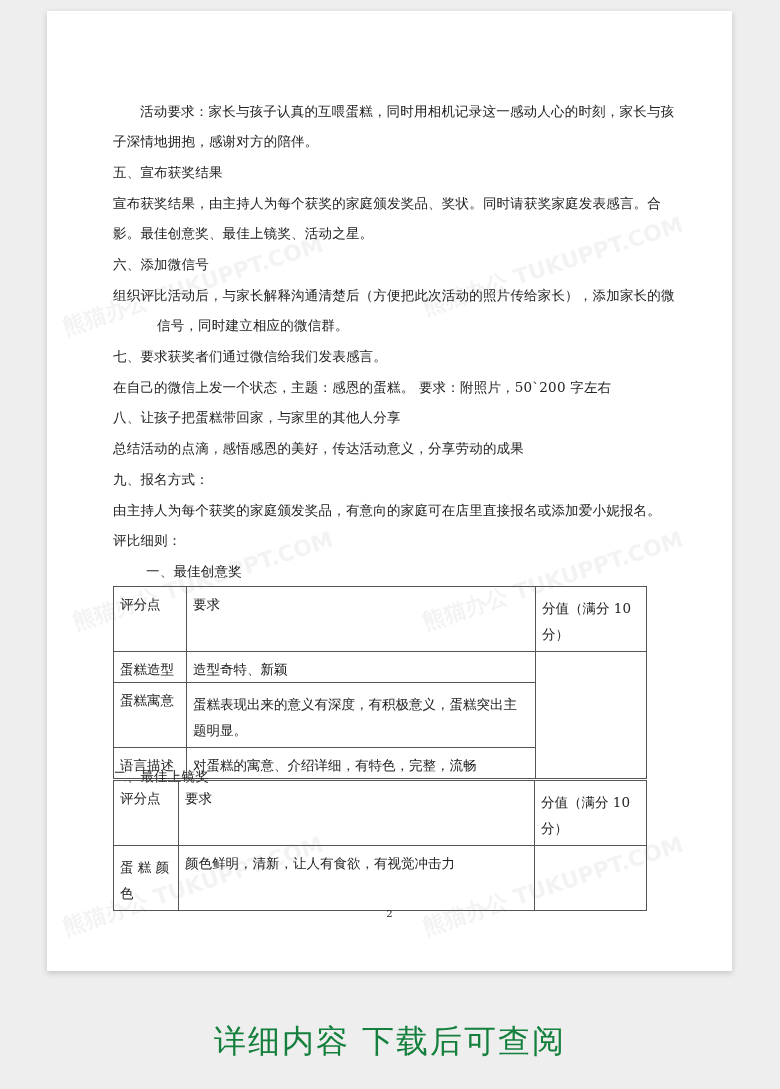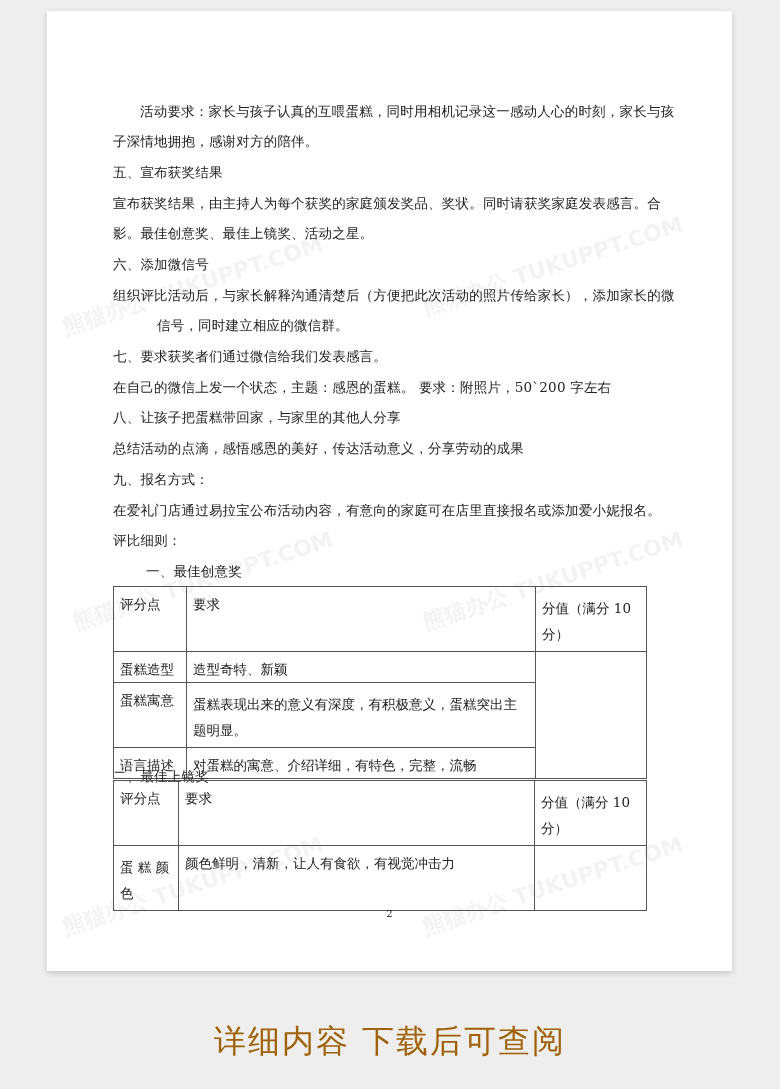--- a/index.html
+++ b/index.html
@@ -77,21 +77,21 @@
 
   .footer-cta {
     position: absolute;
     left: 0;
     width: 780px;
     top: 1020px;
     text-align: center;
     font-family: "DejaVu Sans", "Liberation Sans", sans-serif;
     font-size: 32px;
     font-weight: 300;
-    color: #a16207;
+    color: #15803d;
     letter-spacing: 2px;
   }
 </style>
 </head>
 <body>
 
 <div class="page">
 
   <div class="watermark" style="left:10px; top:260px;">熊猫办公 TUKUPPT.COM</div>
   <div class="watermark" style="left:370px; top:240px;">熊猫办公 TUKUPPT.COM</div>
@@ -117,21 +117,21 @@
     <div class="line" style="top:336px;">七、要求获奖者们通过微信给我们发表感言。</div>
 
     <div class="line" style="top:367px;">在自己的微信上发一个状态，主题：感恩的蛋糕。 要求：附照片，50`200 字左右</div>
 
     <div class="line" style="top:397px;">八、让孩子把蛋糕带回家，与家里的其他人分享</div>
 
     <div class="line" style="top:428px;">总结活动的点滴，感悟感恩的美好，传达活动意义，分享劳动的成果</div>
 
     <div class="line" style="top:459px;">九、报名方式：</div>
 
-    <div class="line" style="top:490px;">在爱礼门店通过易拉宝公布活动内容，有意向的家庭可在店里直接报名或添加爱小妮报名。</div>
+    <div class="line" style="top:490px;">由主持人为每个获奖的家庭颁发奖品，有意向的家庭可在店里直接报名或添加爱小妮报名。</div>
 
     <div class="line" style="top:520px;">评比细则：</div>
 
     <div class="line" style="top:551px;margin-left:33px;">一、最佳创意奖</div>
   </div>
 
   <table class="score" style="left:66px; top:575px; width:533px;">
     <colgroup>
       <col style="width:73px;">
       <col style="width:349px;">

